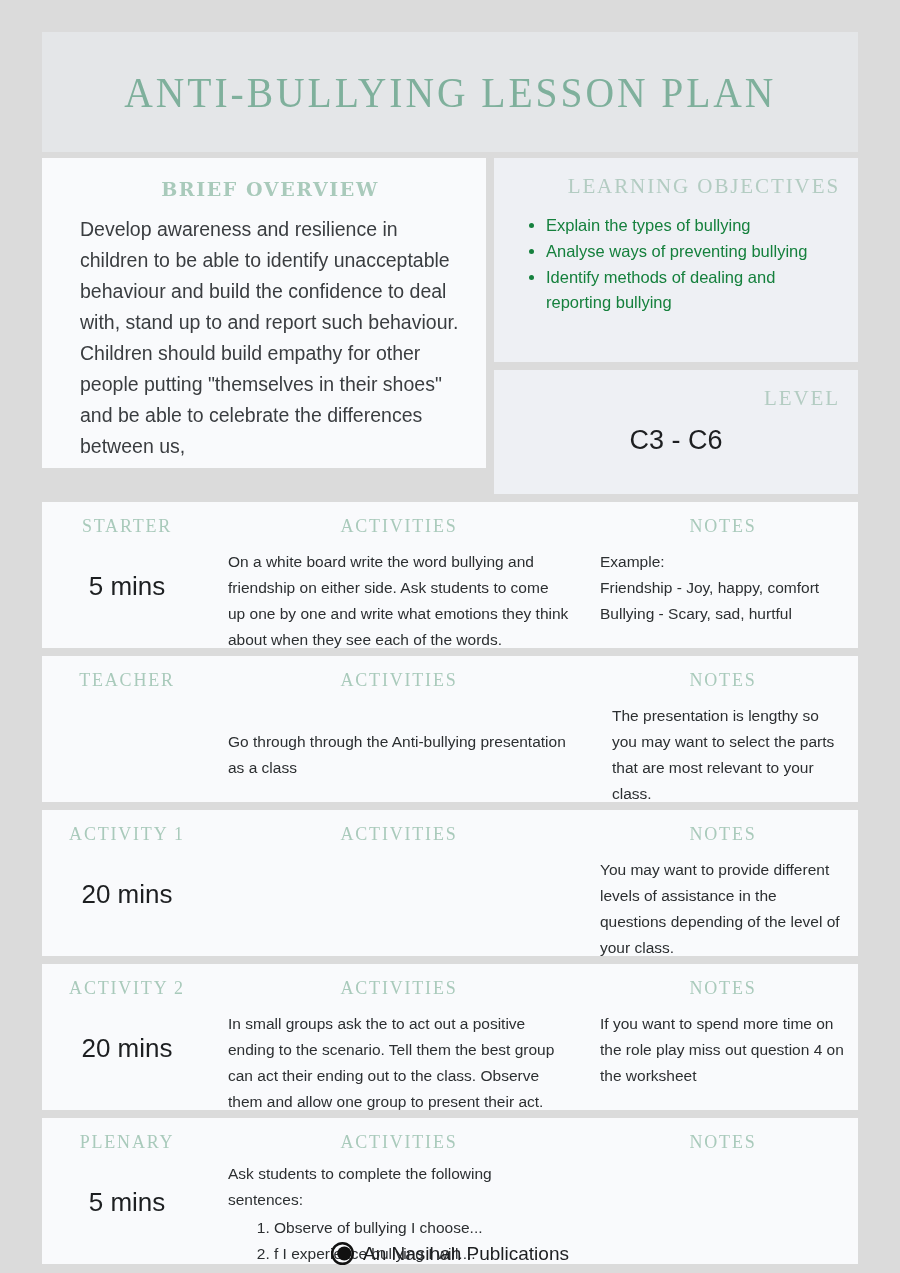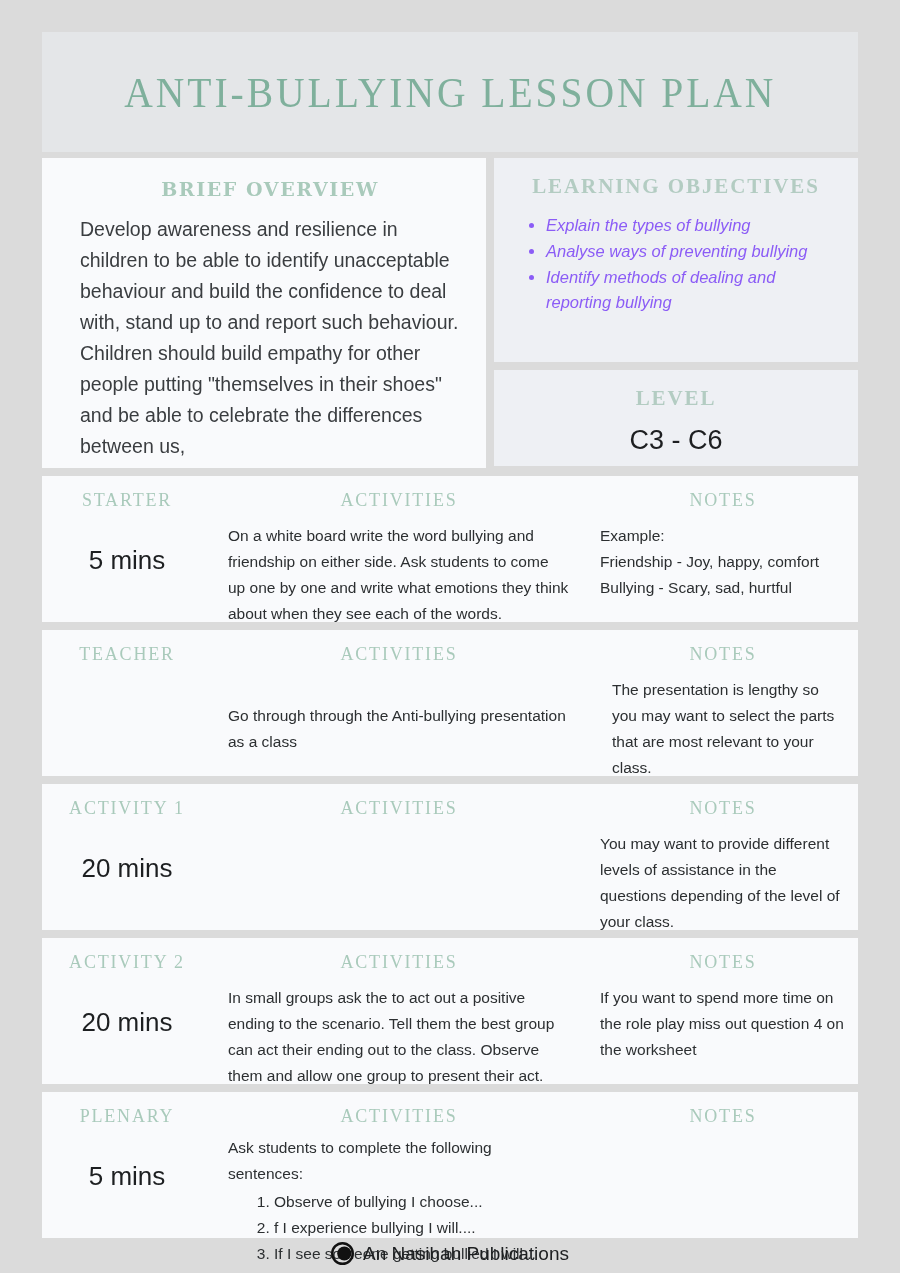--- a/index.html
+++ b/index.html
@@ -61,57 +61,55 @@
   .objectives-card {
     background: #eef0f4;
     box-sizing: border-box;
     padding: 12px 18px 10px 18px;
     height: 204px;
   }
   .level-card {
     background: #eef0f4;
     box-sizing: border-box;
     padding: 12px 18px;
-    height: 96px;
+    height: 124px;
     text-align: center;
   }
 
   
   .h-slab {
     font-family: "DejaVu Serif", "Liberation Serif", serif;
     font-weight: bold;
     font-size: 19px;
     letter-spacing: 1.6px;
     color: #a9cabb;
     text-align: center;
     margin: 6px 0 14px 0;
   }
   .h-serif {
     font-family: "Liberation Serif", "DejaVu Serif", serif;
     font-size: 21px;
     letter-spacing: 1.9px;
     color: #b3ccc2;
-    text-align: center;
+    text-align: right;
     margin: 4px 0 14px 0;
-    font-weight: bold;
   }
 
   .overview-text {
     font-size: 19.5px;
     line-height: 31px;
     color: #3a3d40;
   }
 
   .obj-list {
     margin: 0;
     padding-left: 34px;
     font-size: 16.5px;
     line-height: 25px;
-    color: #8b5cf6;
-    font-style: italic;
+    color: #15803d;
   }
   .obj-list li { margin-bottom: 1px; }
 
   .level-value {
     font-size: 27px;
     color: #1d1f21;
     margin-top: 0;
   }
 
   

